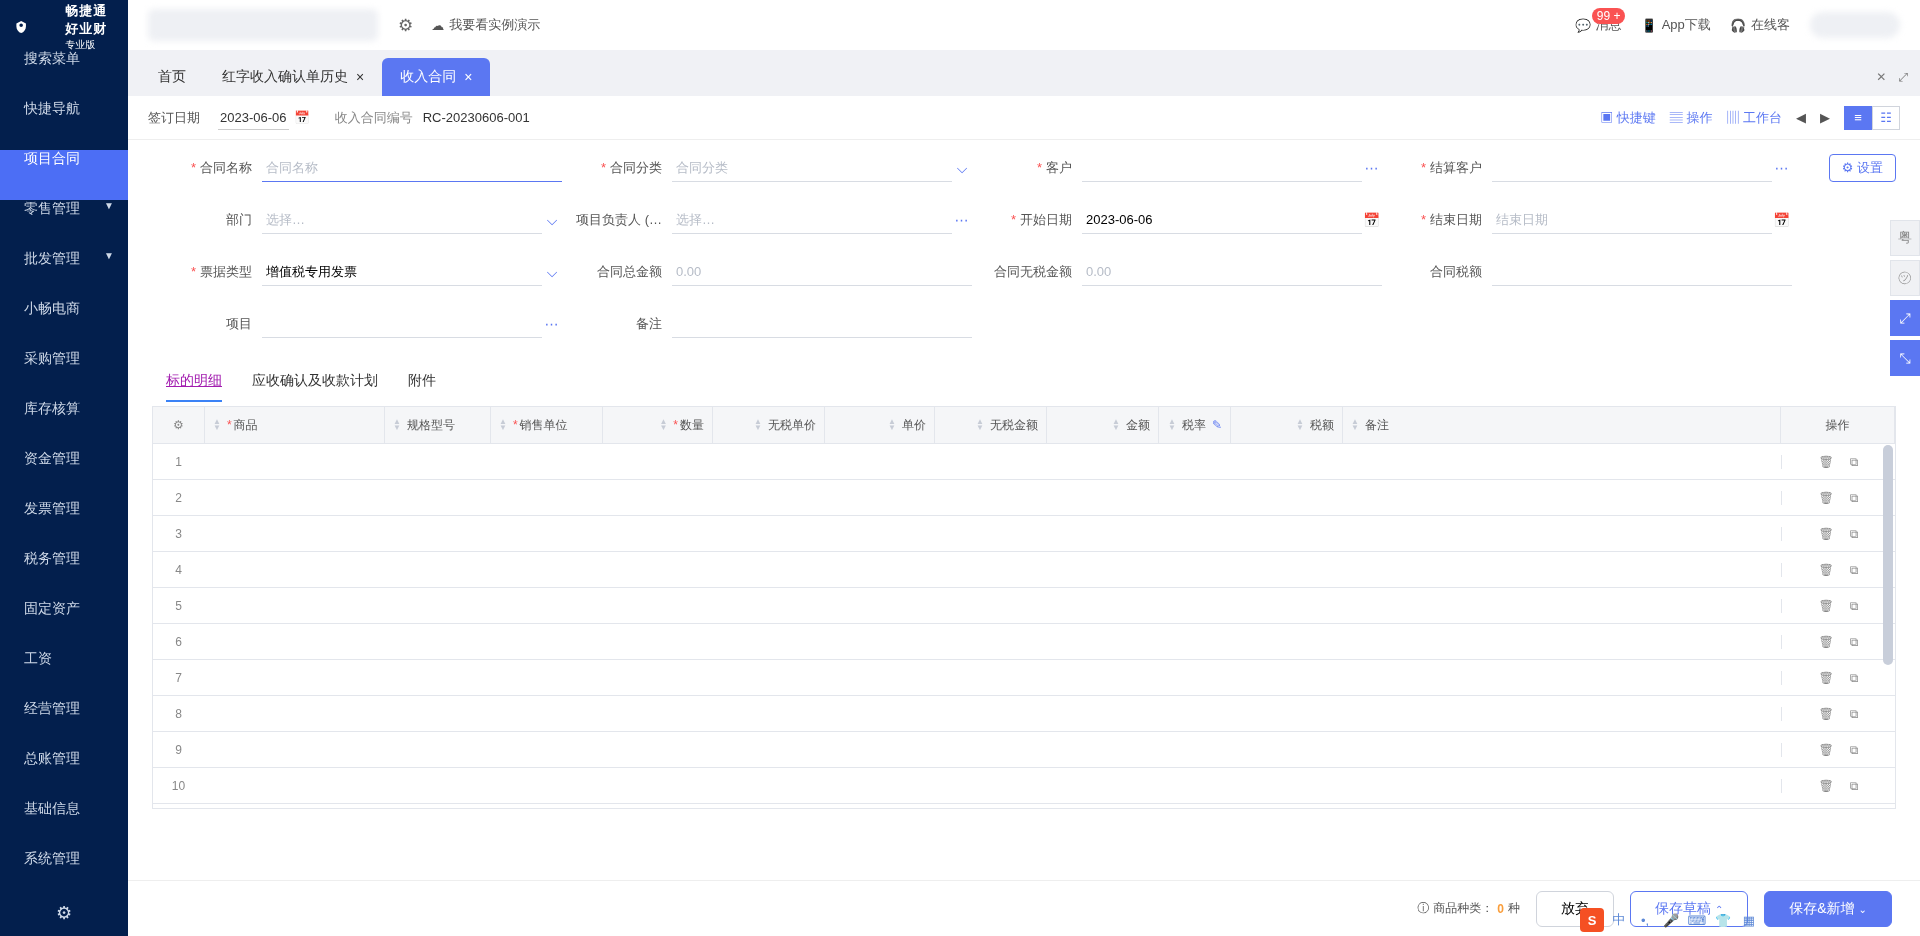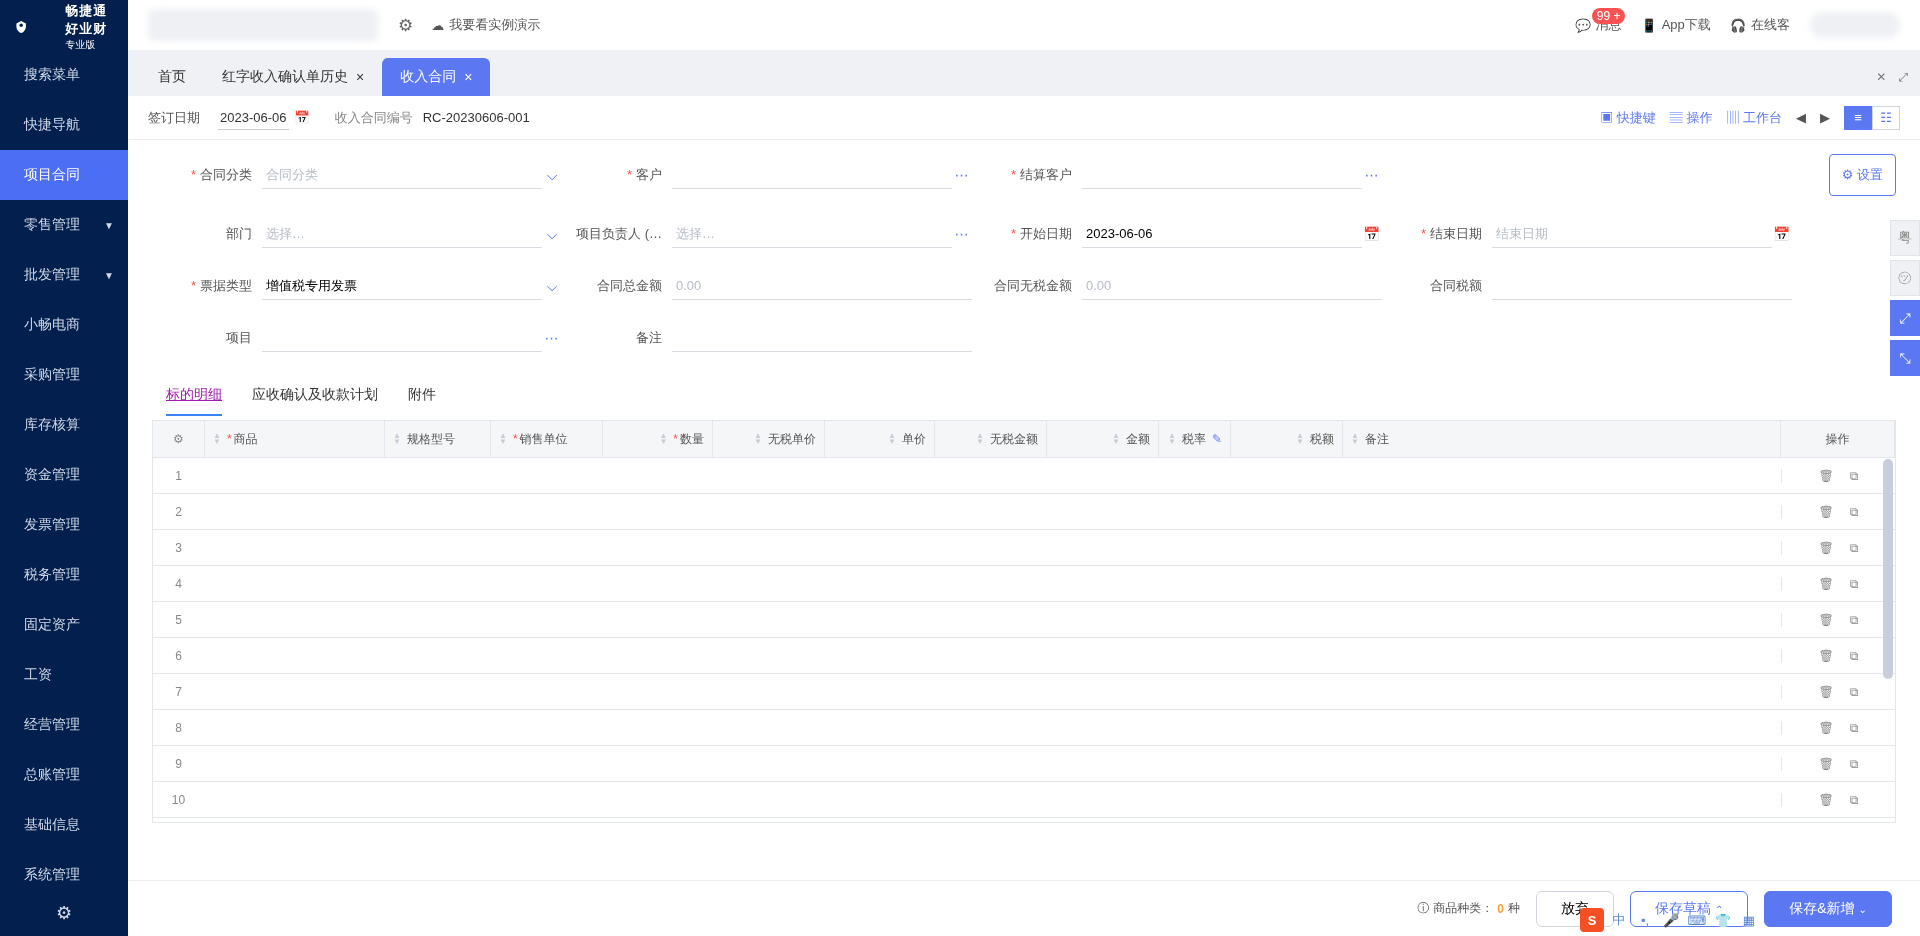--- a/index.html
+++ b/index.html
@@ -7,21 +7,21 @@
 .app { display: flex; width: 1920px; height: 936px; position: relative; }
 
 
 .sidebar { width: 128px; background: #031f4d; color: #bfcde0; flex-shrink: 0; display: flex; flex-direction: column; }
 .brand { display: flex; align-items: center; padding: 10px 8px 6px 14px; height: 50px; }
 .brand-icon { width: 22px; height: 22px; margin-right: 6px; fill: #fff; }
 .brand-text { display: flex; flex-direction: column; color: #fff; margin-left: 31px; }
 .brand-title { font-size: 13px; font-weight: bold; letter-spacing: 1px; }
 .brand-sub { font-size: 10px; }
 .nav { flex: 1; overflow-y: auto; }
-.nav-item { display: flex; align-items: center; justify-content: space-between; height: 50px; padding: 0 14px 0 24px; font-size: 14px; cursor: pointer; color: #cfd9e8; }
+.nav-item { display: flex; justify-content: space-between; height: 50px; padding: 0 14px 0 24px; font-size: 14px; cursor: pointer; color: #cfd9e8; }
 .nav-item.active { background: #4c6ef5; color: #fff; }
 .nav-caret { font-size: 10px; }
 .sidebar-footer { text-align: center; padding: 12px 0; }
 .gear-icon { font-size: 18px; color: #cfd9e8; cursor: pointer; }
 
 
 .main { flex: 1; display: flex; flex-direction: column; min-width: 0; background: #f5f6fa; }
 .topbar { height: 50px; background: #fff; display: flex; align-items: center; padding: 0 20px; }
 .org-box { height: 32px; width: 230px; background: #eef0f4; border-radius: 6px; margin-right: 20px; filter: blur(3px); }
 .top-icon { color: #666; margin-right: 18px; font-size: 17px; cursor: pointer; }
@@ -56,21 +56,21 @@
 .form-body { background: #fff; padding: 14px 24px 4px 24px; }
 .form-row { display: flex; align-items: center; margin-bottom: 24px; }
 .form-field { display: flex; align-items: center; width: 410px; }
 .ff-label { width: 110px; text-align: right; color: #555; font-size: 13px; padding-right: 10px; }
 .req { color: #fa5252; margin-right: 4px; }
 .ff-input { flex: 1; height: 28px; border: none; border-bottom: 1px solid #d8dce3; font-size: 13px; padding: 0 4px; background: transparent; }
 .ff-input.focused { border-bottom-color: #5b77f2; }
 .ff-input::placeholder { color: #b6bcc7; }
 .ff-trail { width: 20px; color: #5b77f2; cursor: pointer; font-size: 14px; text-align: center; }
 .ff-trail.dots { letter-spacing: 1px; }
-.btn-setting { border: 1px solid #5b77f2; color: #5b77f2; background: #fff; padding: 11px 12px; border-radius: 4px; font-size: 13px; cursor: pointer; margin-left: auto; }
+.btn-setting { border: 1px solid #5b77f2; color: #5b77f2; background: #fff; padding: 4px 12px; border-radius: 4px; font-size: 13px; cursor: pointer; margin-left: auto; }
 
 
 .detail-tabs { display: flex; gap: 30px; padding: 10px 0 0 14px; font-size: 14px; }
 .dtab { padding-bottom: 10px; cursor: pointer; color: #333; }
 .dtab.active { color: #a21caf; border-bottom: 2px solid #3b82f6; font-weight: 500; text-decoration: underline; }
 
 
 .grid-wrap { background: #fff; padding: 0 24px 12px 24px; flex: 1; display: flex; flex-direction: column; min-height: 0; }
 .grid { border: 1px solid #e3e6ec; }
 .grid-head { display: flex; background: #f5f6f8; height: 36px; align-items: stretch; font-size: 12px; font-weight: 500; }
@@ -259,20 +259,24 @@
         <div class="fh-toggle">
           <div class="fh-tog-btn active">≡</div>
           <div class="fh-tog-btn">☷</div>
         </div>
       </div>
     </div>
 
     <div class="form-body">
       <div class="form-row">
         <div class="form-field">
+          <div class="ff-label"><span class="req">*</span><span>合同名称</span></div>
+          <input class="ff-input focused" placeholder="合同名称" style="">
+        </div>
+        <div class="form-field">
           <div class="ff-label"><span class="req">*</span><span>合同分类</span></div>
           <input class="ff-input" placeholder="合同分类" style="">
           <span class="ff-trail">⌵</span>
         </div>
         <div class="form-field">
           <div class="ff-label"><span class="req">*</span><span>客户</span></div>
           <input class="ff-input" style="">
           <span class="ff-trail dots">⋯</span>
         </div>
         <div class="form-field">

